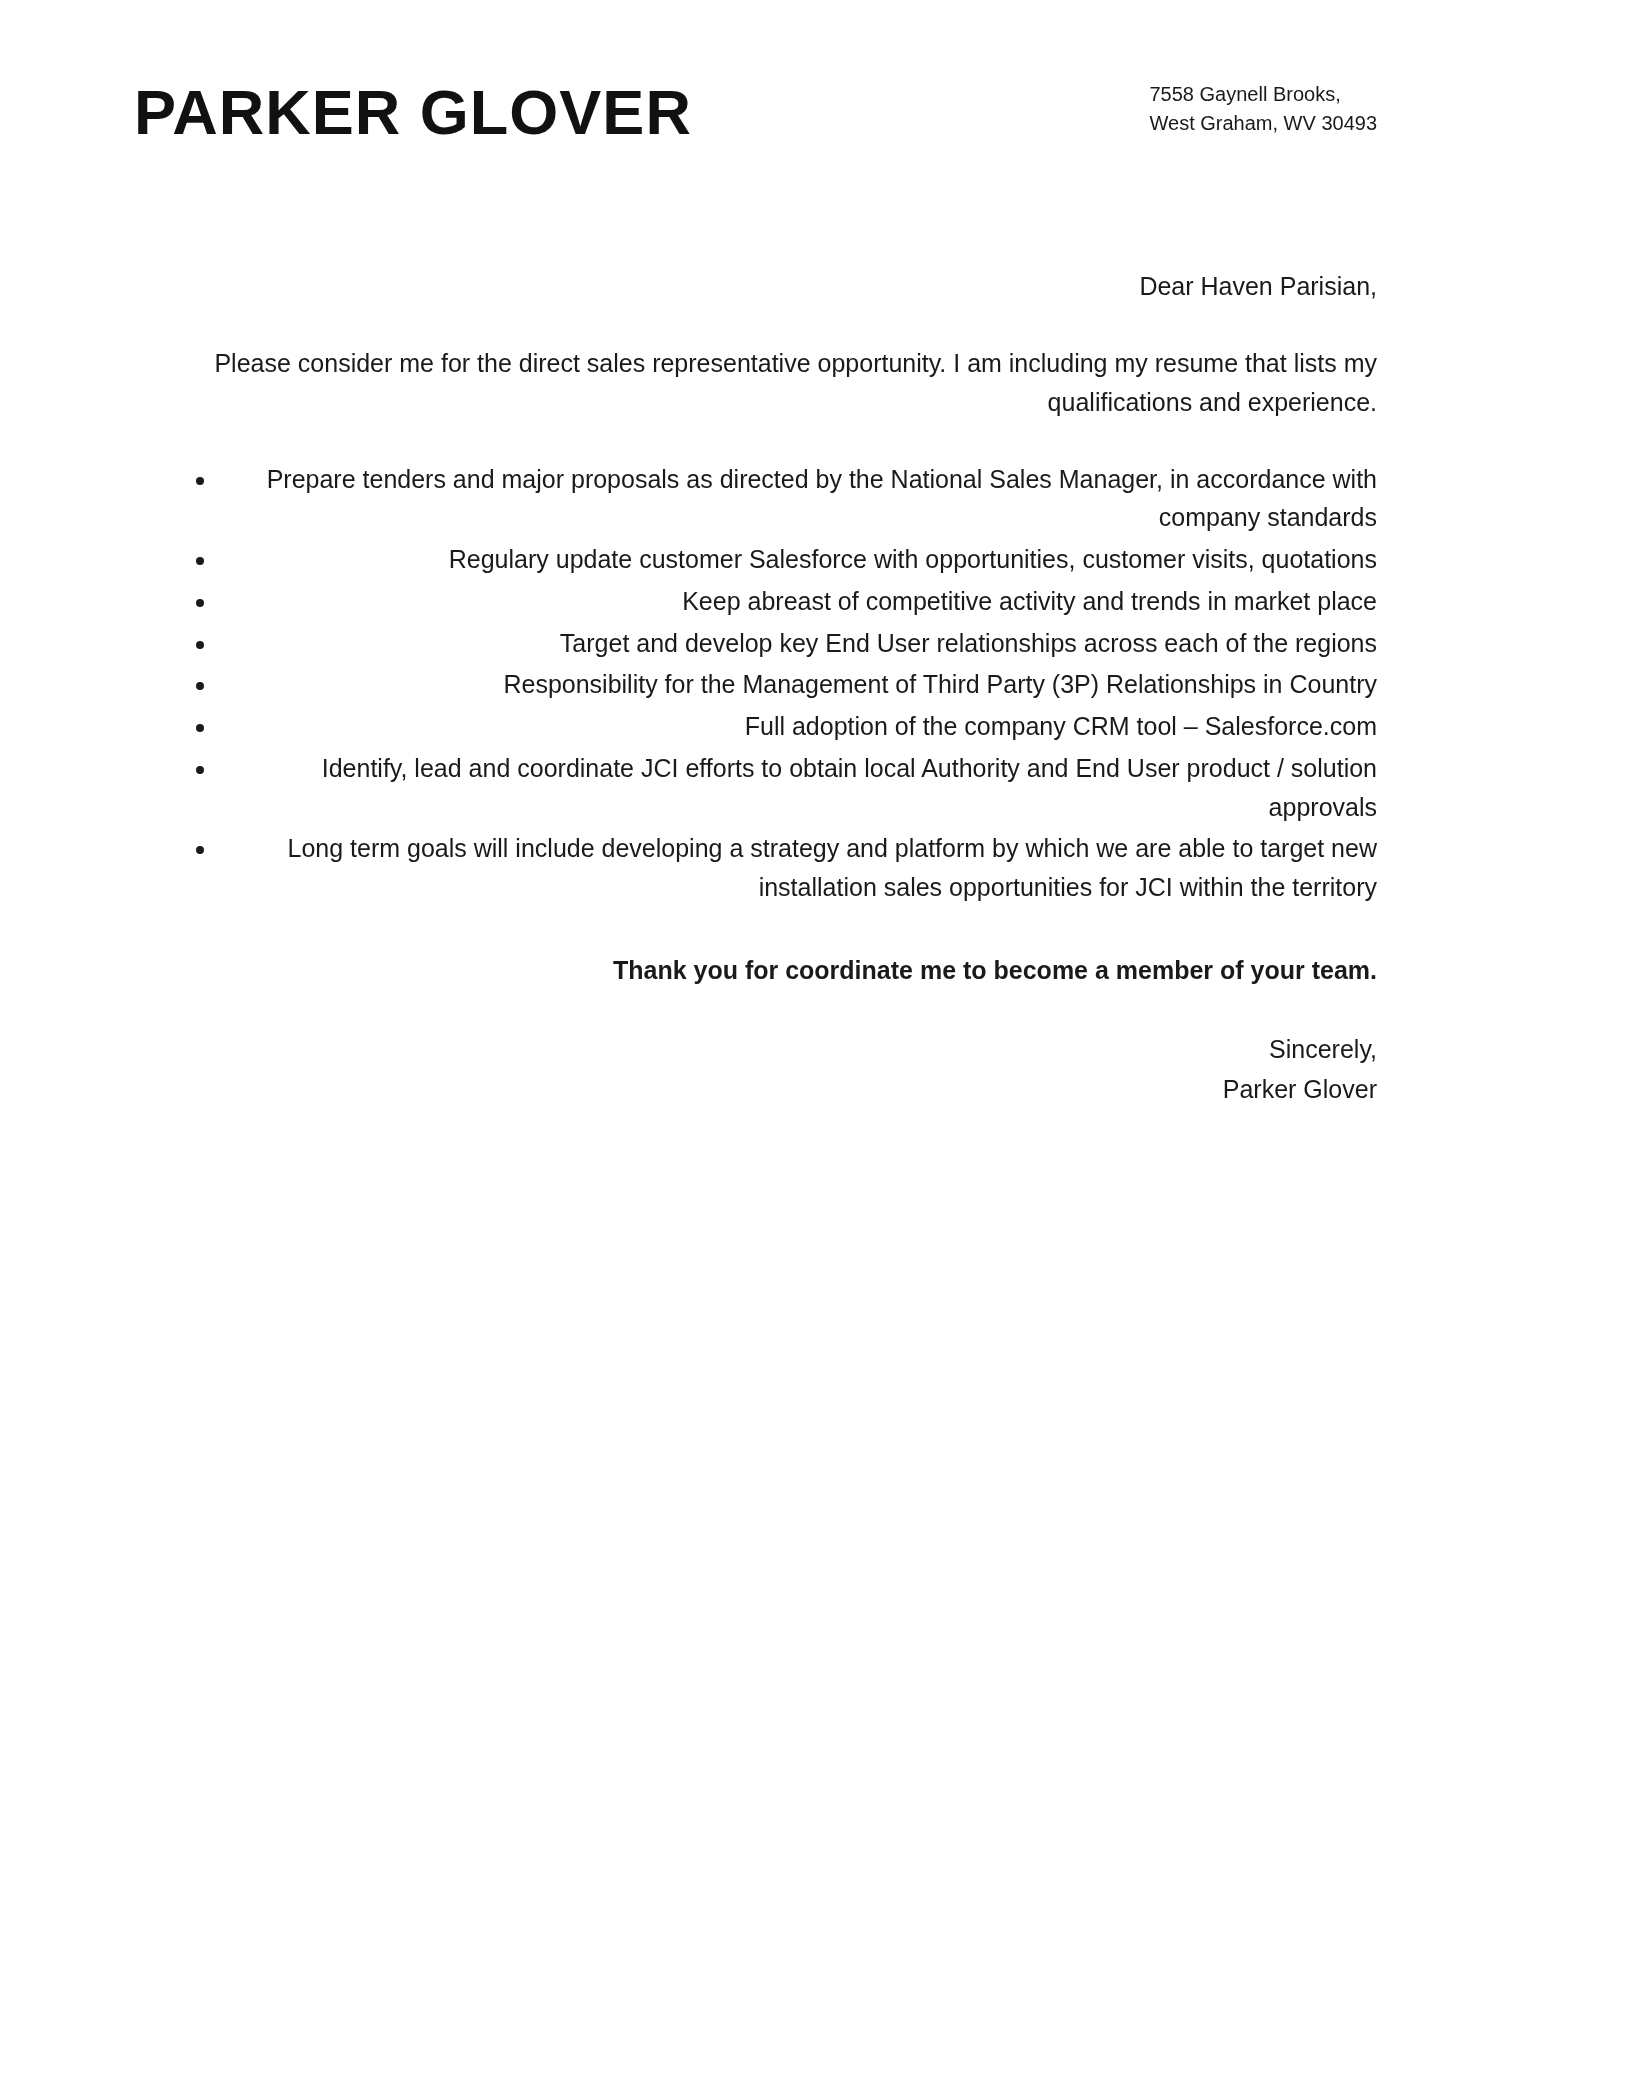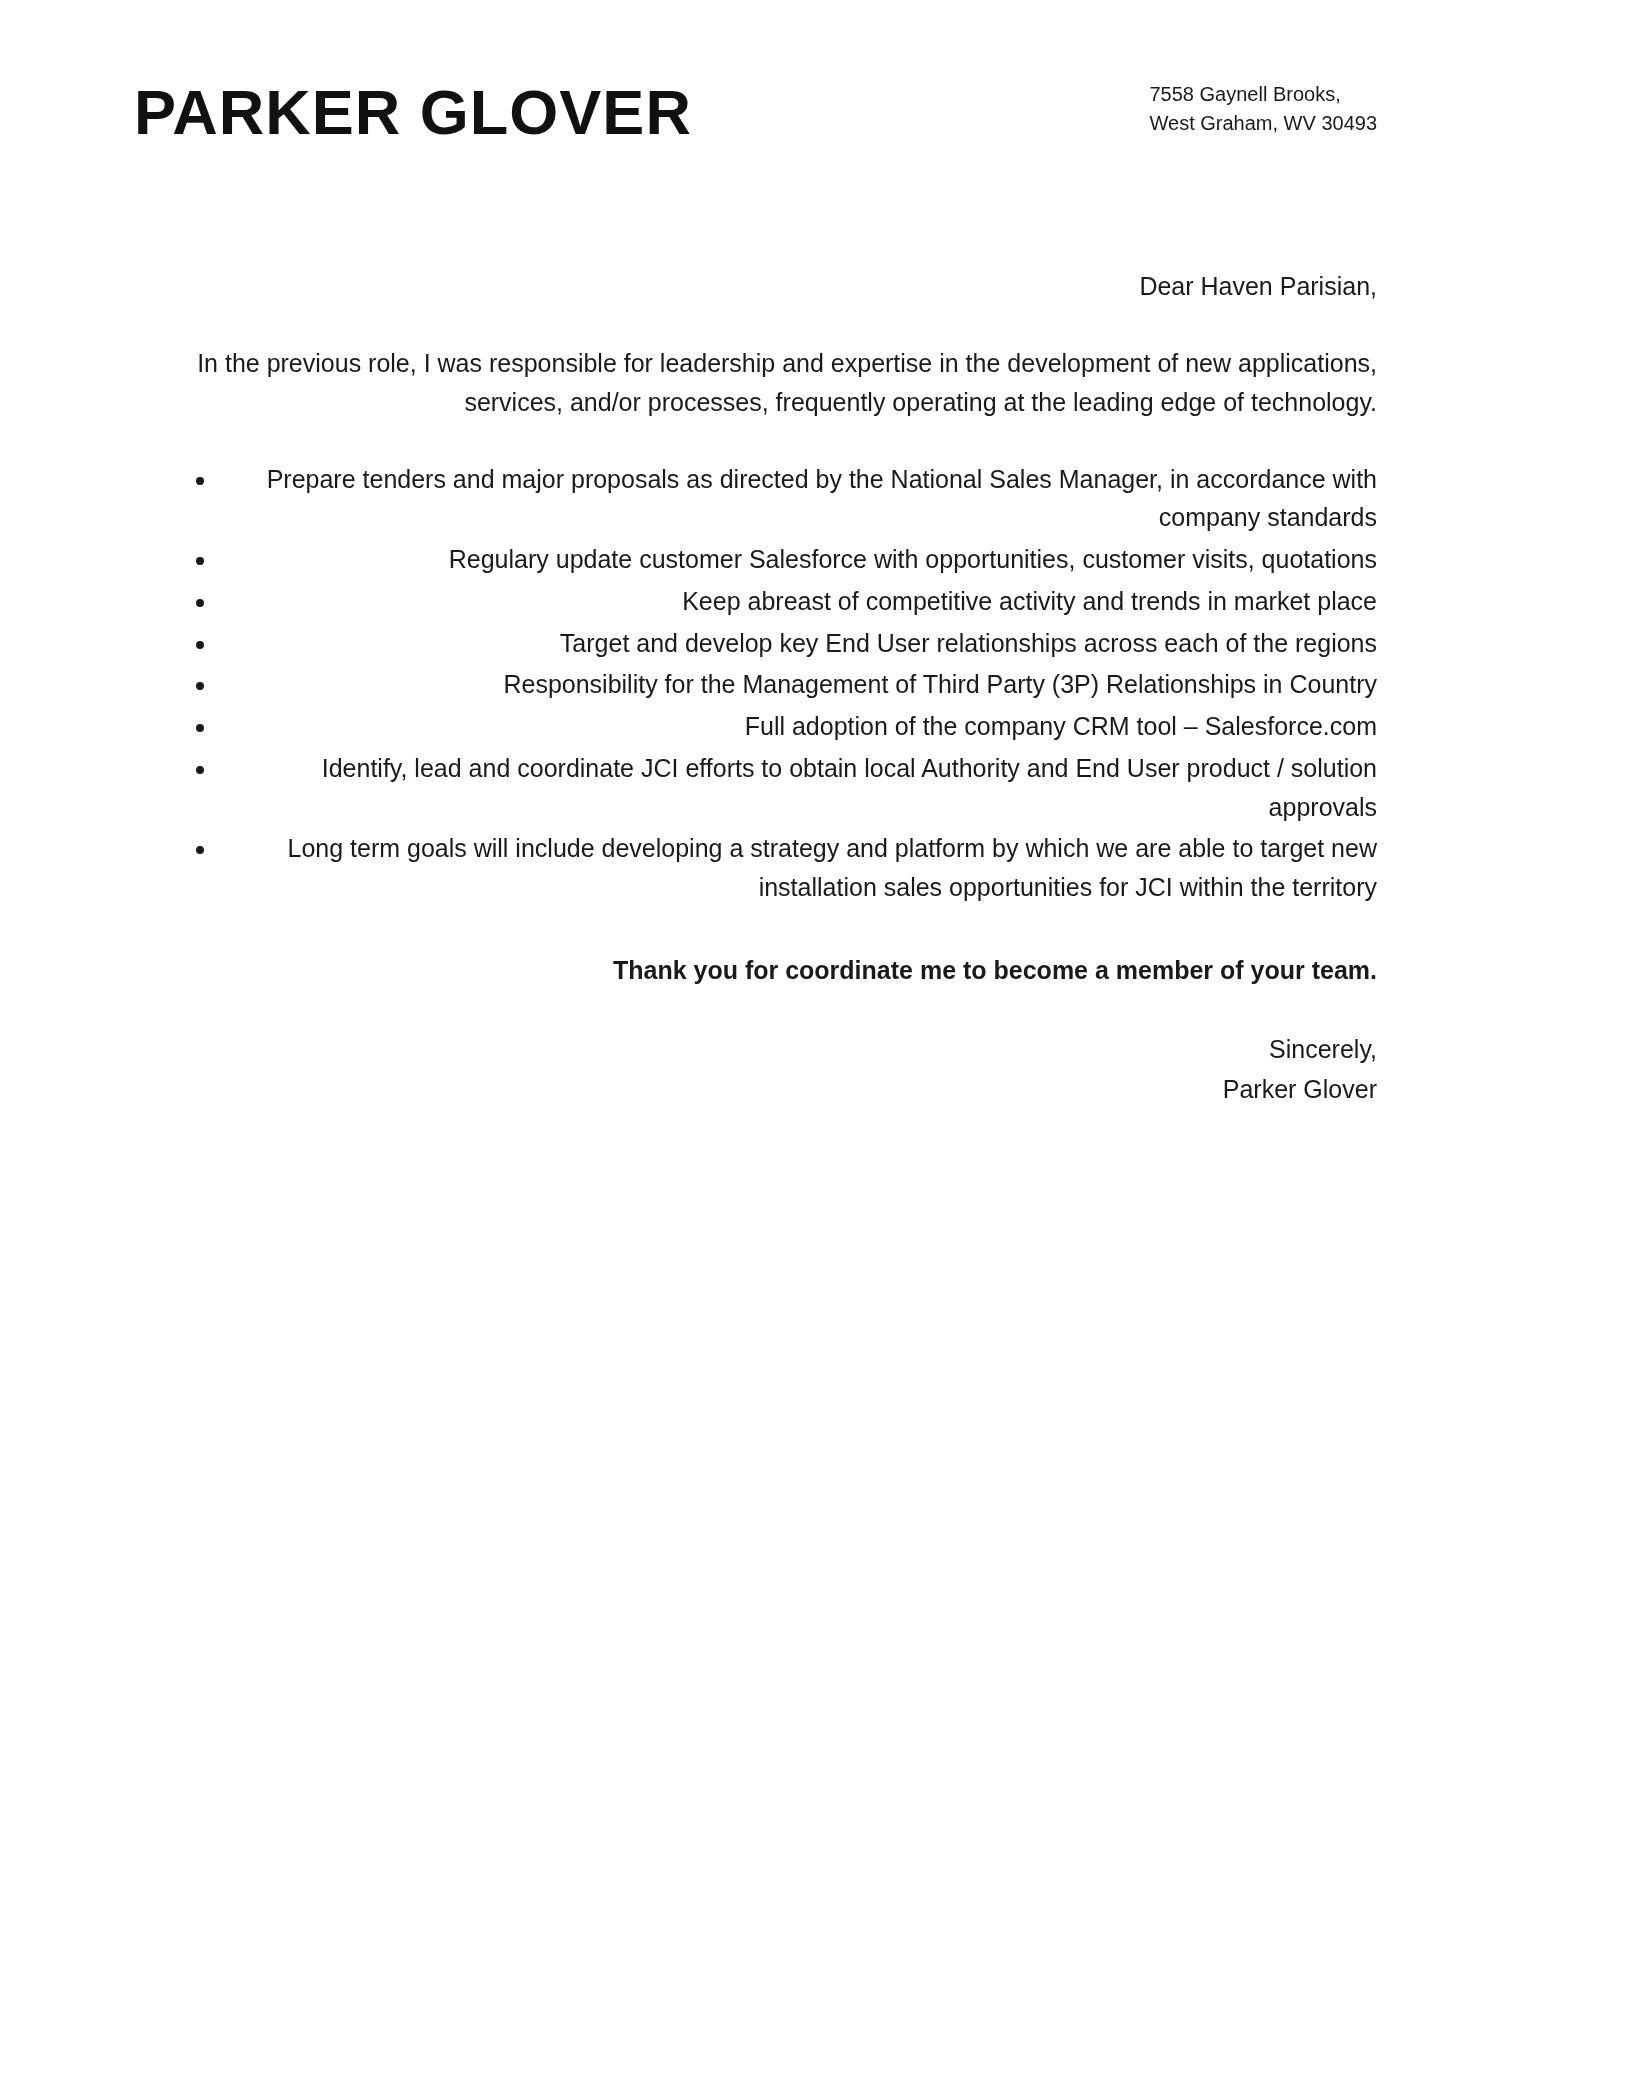--- a/index.html
+++ b/index.html
@@ -81,22 +81,22 @@
     <div class="address">
       <div>7558 Gaynell Brooks,</div>
       <div>West Graham, WV 30493</div>
     </div>
   </div>
 
   <div class="letter-body">
 
     <div class="salutation">Dear Haven Parisian,</div>
 
+    <p class="para">Please consider me for the direct sales representative opportunity. I am including my resume that lists my qualifications and experience.</p>
 
-    <p class="para">In the previous role, I was responsible for leadership and expertise in the development of new applications, services, and/or processes, frequently operating at the leading edge of technology.</p>
 
 
     <ul class="qualifications">
       <li>Prepare tenders and major proposals as directed by the National Sales Manager, in accordance with company standards</li>
       <li>Regulary update customer Salesforce with opportunities, customer visits, quotations</li>
       <li>Keep abreast of competitive activity and trends in market place</li>
       <li>Target and develop key End User relationships across each of the regions</li>
       <li>Responsibility for the Management of Third Party (3P) Relationships in Country</li>
       <li>Full adoption of the company CRM tool – Salesforce.com</li>
       <li>Identify, lead and coordinate JCI efforts to obtain local Authority and End User product / solution approvals</li>

